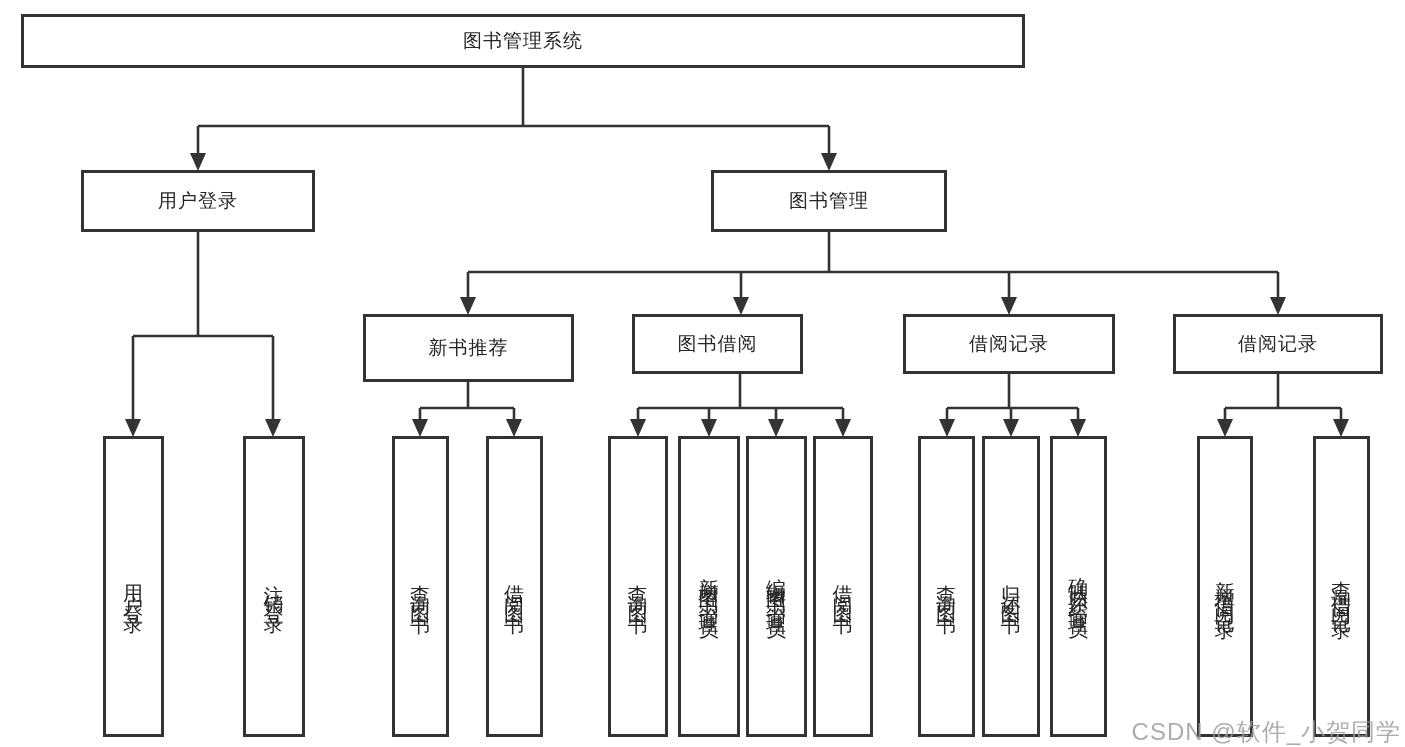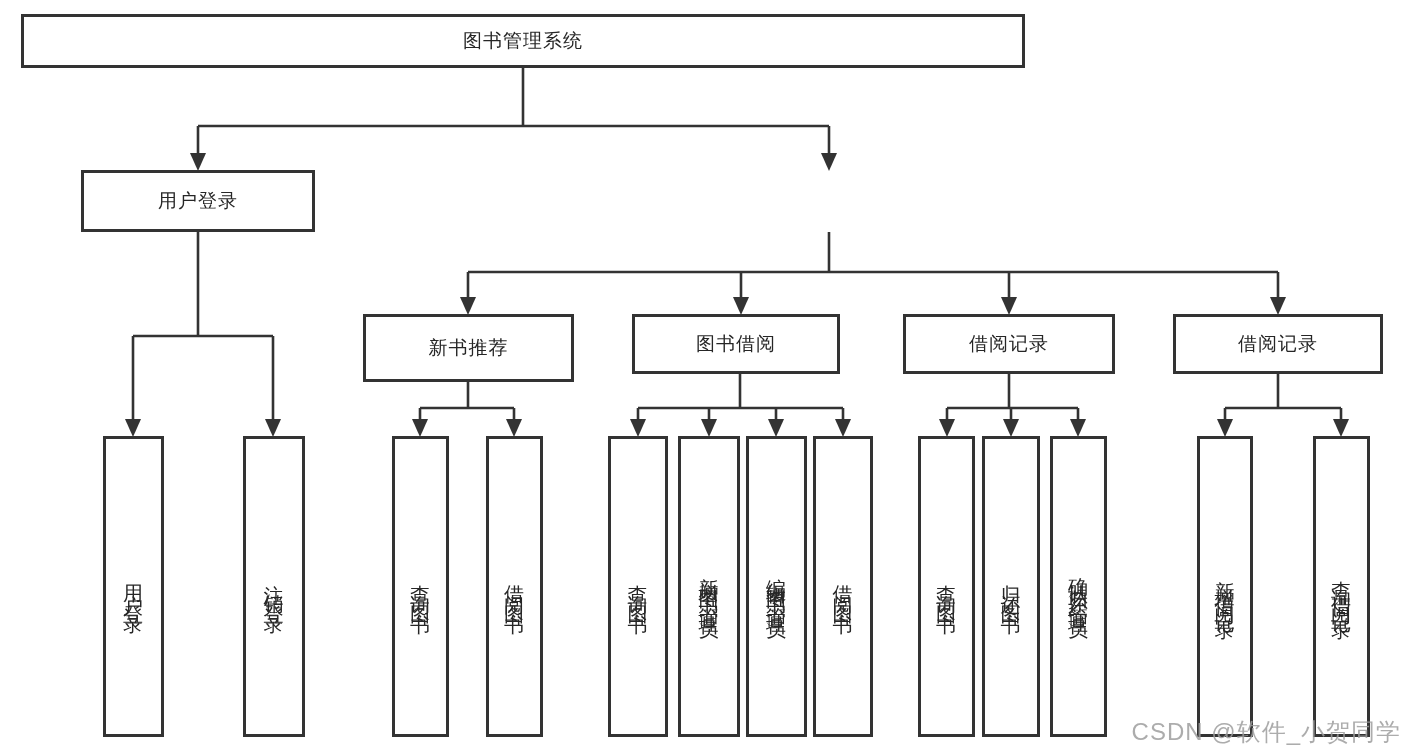--- a/index.html
+++ b/index.html
@@ -115,25 +115,28 @@
     </g>
   </svg>
 
   <div class="node h-node" style="left:21px;top:14px;width:1004px;height:54px;">
     <span>图书管理系统</span>
   </div>
 
   <div class="node h-node" style="left:81px;top:170px;width:234px;height:62px;">
     <span>用户登录</span>
   </div>
+  <div class="node h-node" style="left:711px;top:170px;width:236px;height:62px;">
+    <span>图书管理</span>
+  </div>
 
   <div class="node h-node" style="left:363px;top:314px;width:211px;height:68px;">
     <span>新书推荐</span>
   </div>
-  <div class="node h-node" style="left:632px;top:314px;width:208px;height:60px;">
+  <div class="node h-node" style="left:632px;top:314px;width:171px;height:60px;">
     <span>图书借阅</span>
   </div>
   <div class="node h-node" style="left:903px;top:314px;width:212px;height:60px;">
     <span>借阅记录</span>
   </div>
   <div class="node h-node" style="left:1173px;top:314px;width:210px;height:60px;">
     <span>借阅记录</span>
   </div>
 
   <div class="node leaf" style="left:103px;top:436px;width:61px;height:301px;">

